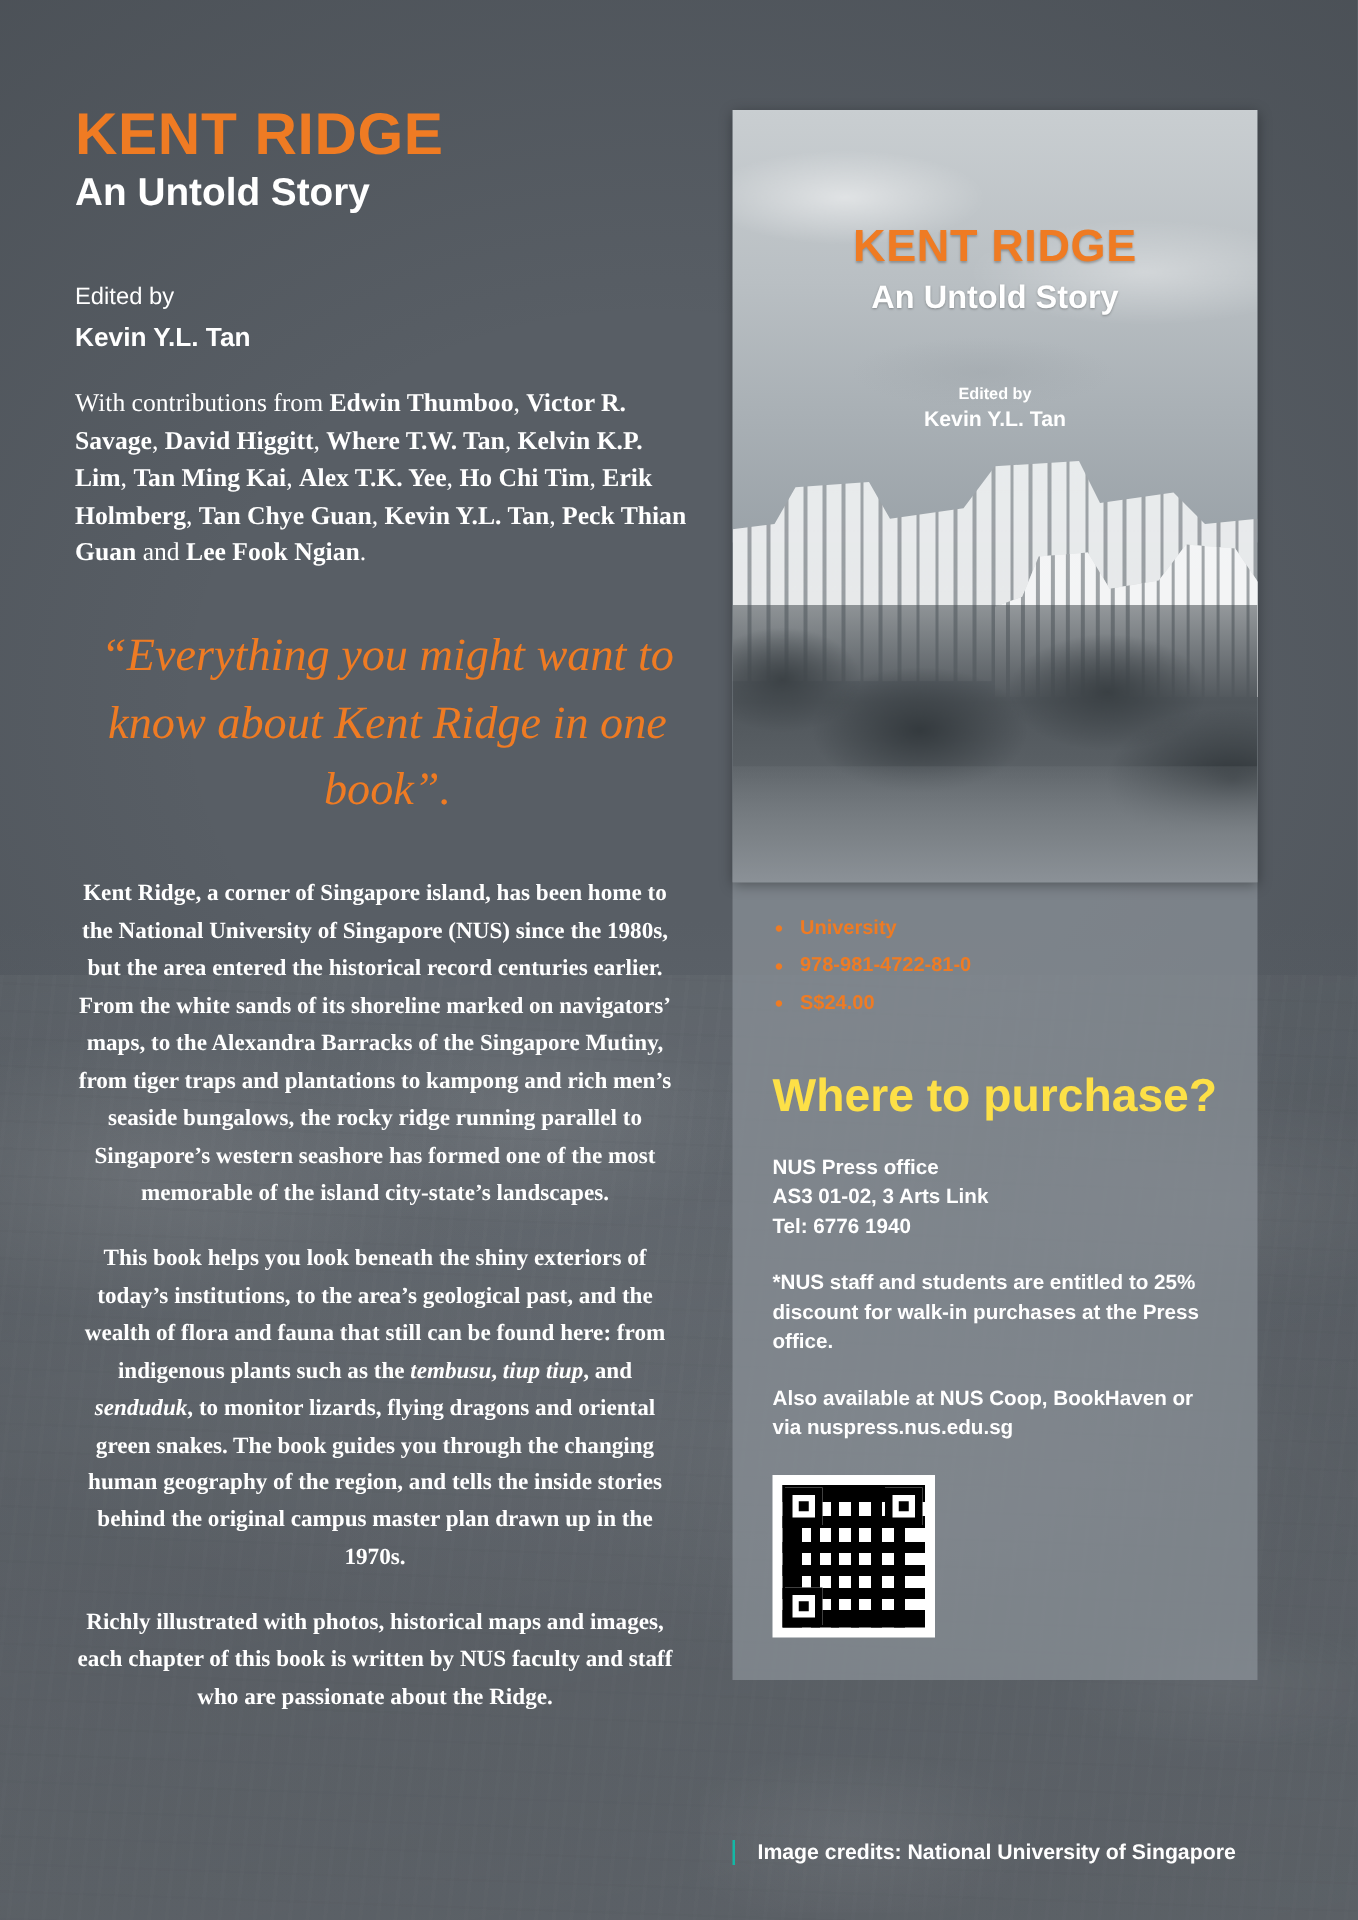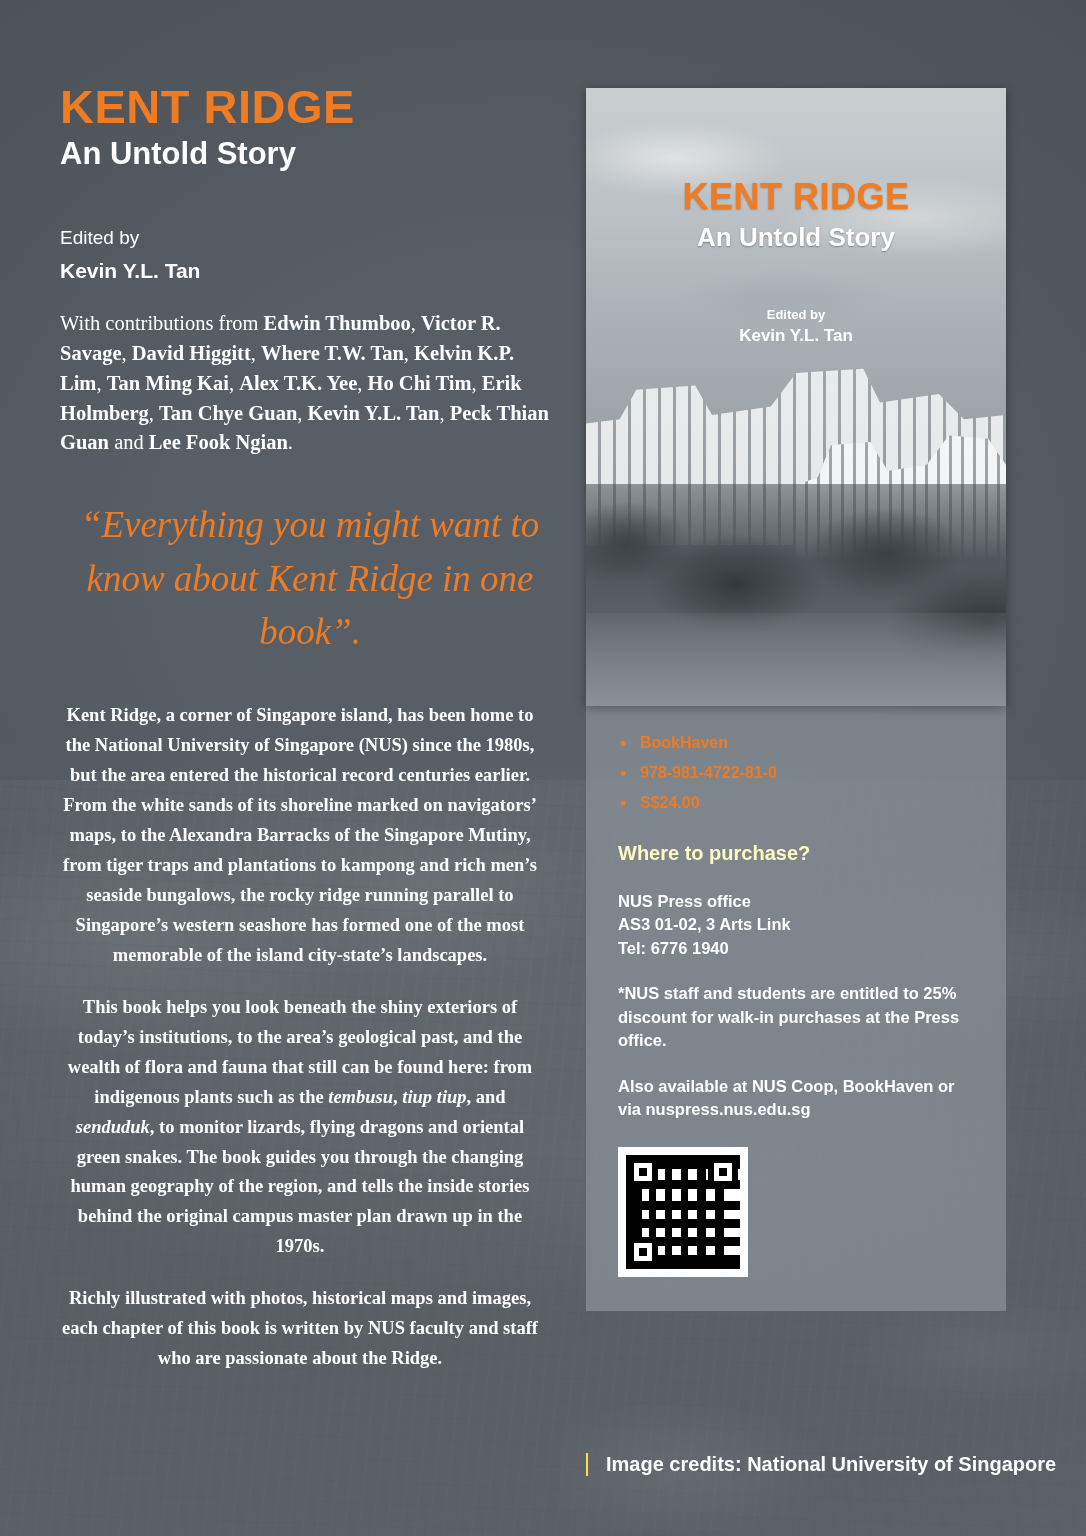--- a/index.html
+++ b/index.html
@@ -205,24 +205,24 @@
     font-weight: bold;
     font-size: 16px;
     margin-bottom: 12px;
   }
   .spec-list li:before {
     content: "•";
     position: absolute; left: 2px; top: -1px;
     color: #ef7b23; font-size: 18px;
   }
   .where-heading {
-    margin-top: 30px;
-    font-size: 20px;
-    font-weight: bold;
-    color: #fef9c3;
+    margin-top: 44px;
+    font-size: 37px;
+    font-weight: bold;
+    color: #fde047;
   }
   .addr {
     margin-top: 25px;
     font-size: 16.5px;
     font-weight: bold;
     line-height: 1.42;
     color: #ffffff;
   }
   .note {
     margin-top: 22px;
@@ -260,24 +260,24 @@
   .qr-eye.tl { left: 2px; top: 2px; }
   .qr-eye.tr { right: 2px; top: 2px; }
   .qr-eye.bl { left: 2px; bottom: 2px; }
   .qr-eye:after {
     content: ""; position: absolute; inset: 5px; background: #000;
   }
 
   
   .credits {
     position: absolute;
-    left: 586px; bottom: 60px;
+    left: 586px; bottom: 44px;
     padding-left: 18px;
-    border-left: 2px solid #fde047;
-    font-size: 20px;
+    border-left: 2px solid #14b8a6;
+    font-size: 17px;
     font-weight: bold;
     color: #ffffff;
   }
 </style>
 </head>
 <body>
 
 <div class="page">
 
   <div id="bg"></div>
@@ -321,21 +321,21 @@
         <div class="cover-title">KENT RIDGE</div>
         <div class="cover-subtitle">An Untold Story</div>
         <div class="cover-edited">Edited by</div>
         <div class="cover-editor">Kevin Y.L. Tan</div>
       </div>
     </div>
 
     <div class="info-panel">
 
       <ul class="spec-list">
-        <li>BookHaven</li>
+        <li>University</li>
         <li>978-981-4722-81-0</li>
         <li>S$24.00</li>
       </ul>
 
       <div class="where-heading">Where to purchase?</div>
 
       <div class="addr">
         <div>NUS Press office</div>
         <div>AS3 01-02, 3 Arts Link</div>
         <div>Tel: 6776 1940</div>

